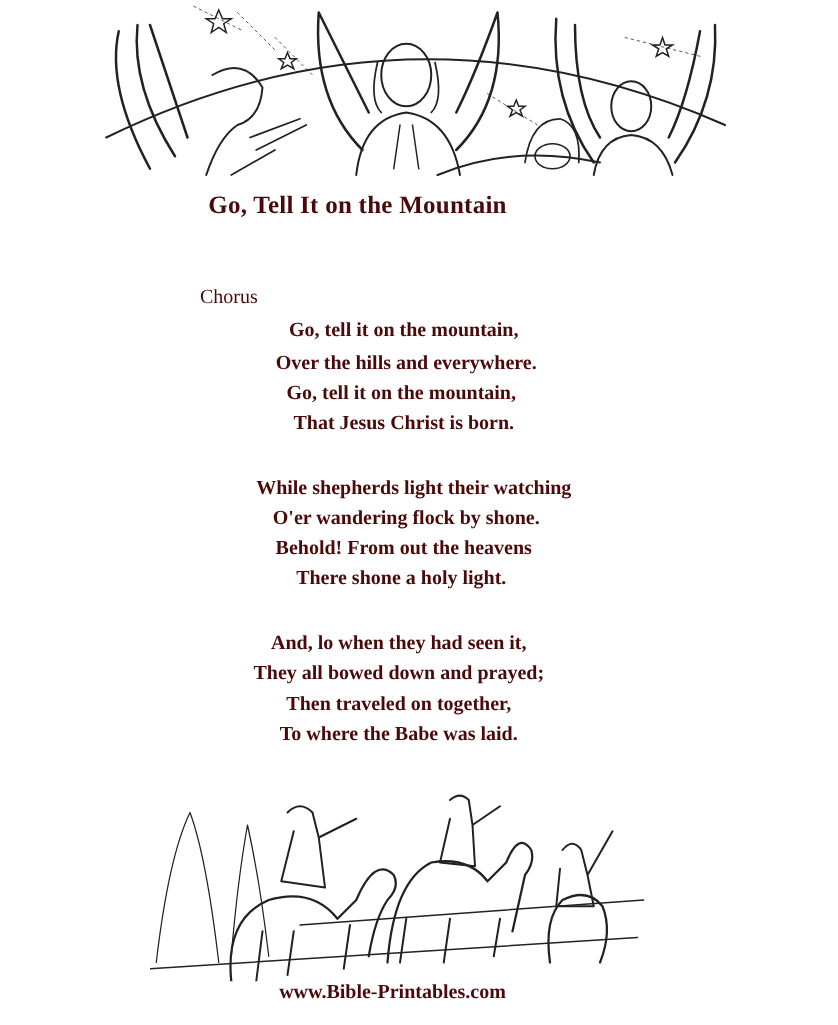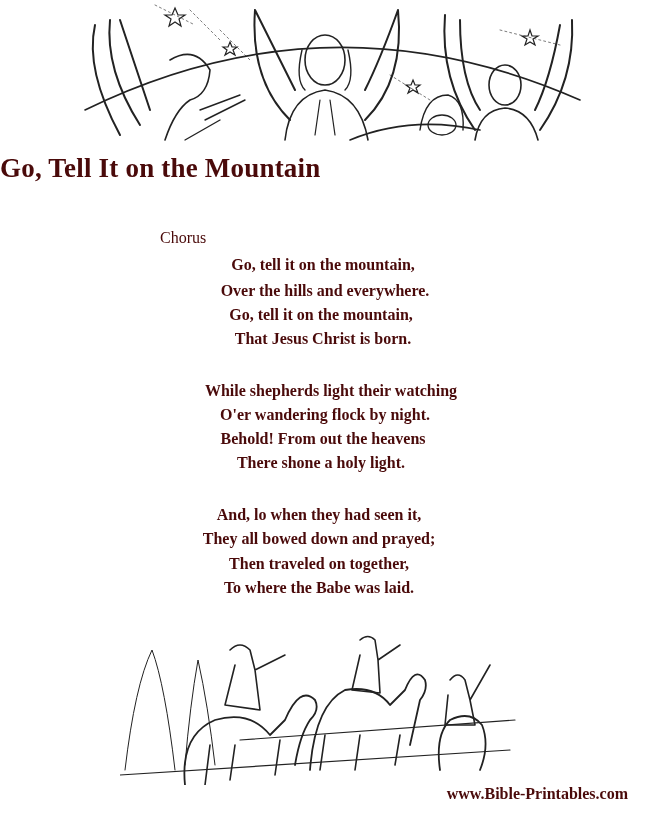--- a/index.html
+++ b/index.html
@@ -1,24 +1,24 @@
 <!DOCTYPE html>
 <html><head>
   <meta charset="utf-8">
   <style>
     html, body { margin: 0; padding: 0; background: #ffffff; }
     body { width: 670px; height: 820px; position: relative; overflow: hidden;
            font-family: "Liberation Serif", "DejaVu Serif", serif; color: #4a0a0a; }
     .header-art { position: absolute; left: 80px; top: 0; width: 505px; height: 142px; }
-    .title { position: absolute; left: 0; top: 153px; width: 572px; text-align: left;
-             font-size: 27px; font-weight: bold; color: #4a0a0a; letter-spacing: 0.2px; }
+    .title { position: absolute; left: 0; top: 153px; width: 572px; text-align: center;
+             font-size: 20px; font-weight: bold; color: #4a0a0a; letter-spacing: 0.2px; }
     .chorus-label { position: absolute; left: 160px; top: 229px; font-size: 16px; font-weight: normal; }
     .line { position: absolute; left: 0; width: 650px; text-align: center; font-size: 16px; font-weight: bold; white-space: nowrap; }
     .footer-art { position: absolute; left: 120px; top: 625px; width: 400px; height: 160px; }
-    .footer-url { position: absolute; left: 0; top: 785px; width: 628px; text-align: right;
+    .footer-url { position: absolute; left: 0; top: 785px; width: 628px; text-align: center;
                   font-size: 16px; font-weight: bold; color: #4a0a0a; }
     svg path, svg line, svg polyline, svg ellipse, svg circle { fill: none; stroke: #222; stroke-linecap: round; stroke-linejoin: round; }
   </style>
 </head>
 <body>
 
 <div class="header-art">
   <svg width="505" height="142" viewBox="0 0 505 142">
 
     <path d="M5 110 Q 250 -10 500 100" stroke-width="1.6"></path>
@@ -54,21 +54,21 @@
 <div class="title">Go, Tell It on the Mountain</div>
 
 <div class="chorus-label">Chorus</div>
 
 <div class="line" style="top:256px; left:-2px;">Go, tell it on the mountain,</div>
 <div class="line" style="top:282px;">Over the hills and everywhere.</div>
 <div class="line" style="top:306px; left:-4px;">Go, tell it on the mountain,</div>
 <div class="line" style="top:330px; left:-2px;">That Jesus Christ is born.</div>
 
 <div class="line" style="top:382px; left:6px;">While shepherds light their watching</div>
-<div class="line" style="top:406px;">O'er wandering flock by night.</div>
+<div class="line" style="top:406px;">O'er wandering flock by shone.</div>
 <div class="line" style="top:430px; left:-2px;">Behold! From out the heavens</div>
 <div class="line" style="top:454px; left:-4px;">There shone a holy light.</div>
 
 <div class="line" style="top:506px; left:-6px;">And, lo when they had seen it,</div>
 <div class="line" style="top:530px; left:-6px;">They all bowed down and prayed;</div>
 <div class="line" style="top:555px; left:-6px;">Then traveled on together,</div>
 <div class="line" style="top:579px; left:-6px;">To where the Babe was laid.</div>
 
 <div class="footer-art">
   <svg width="400" height="160" viewBox="0 0 400 160">

